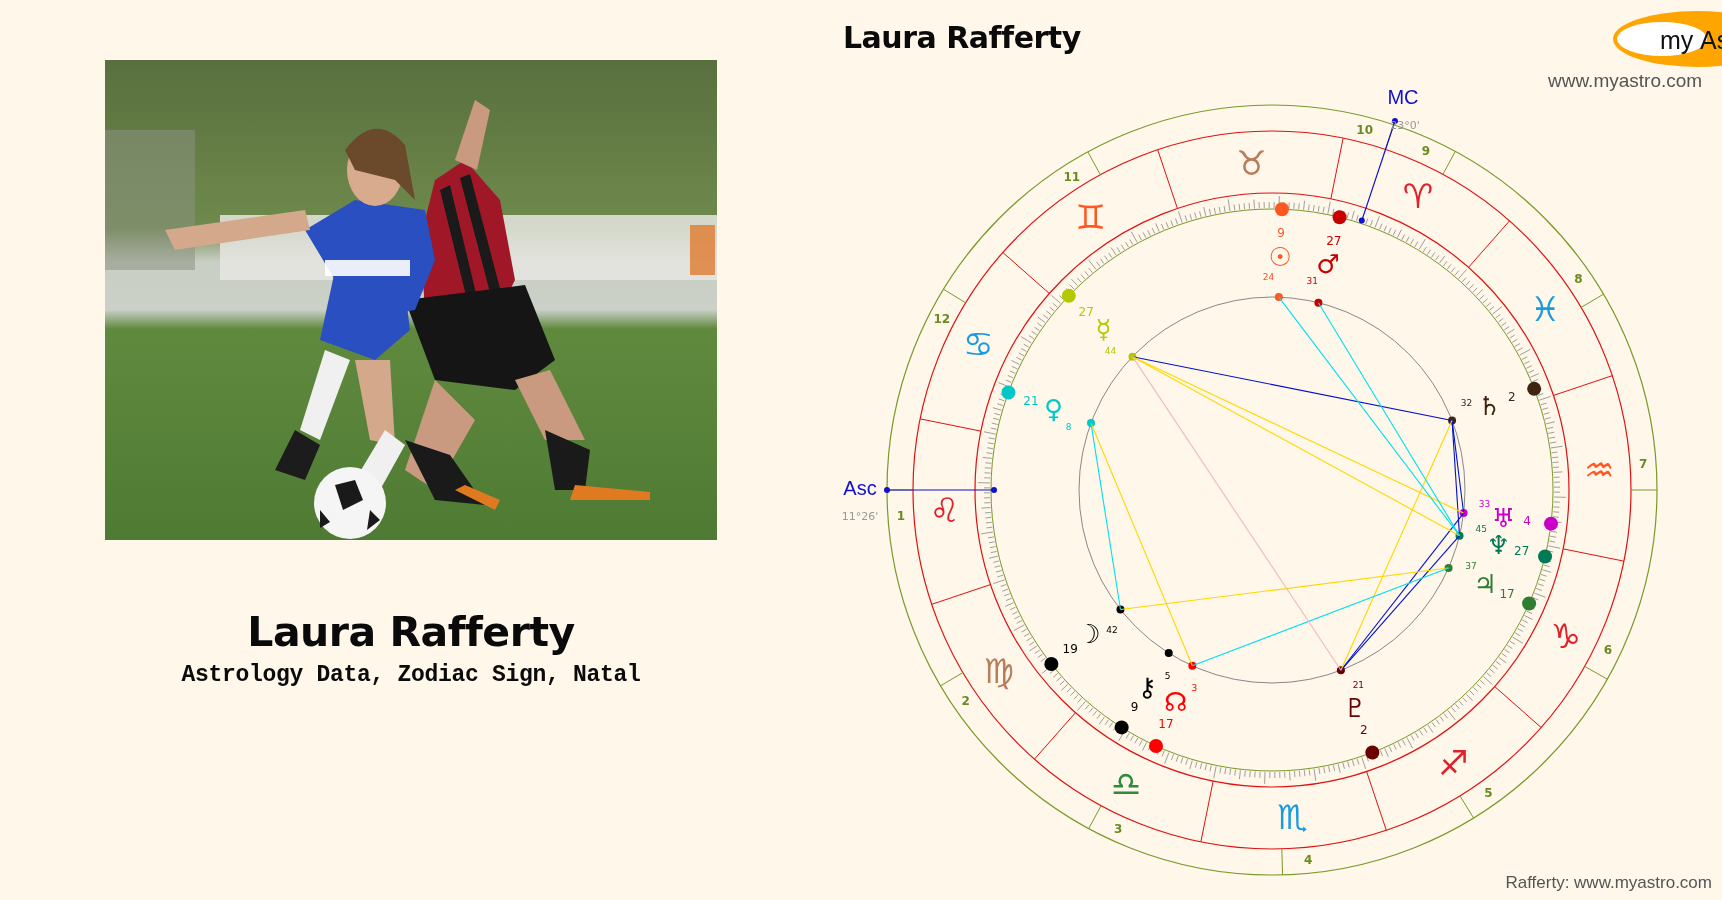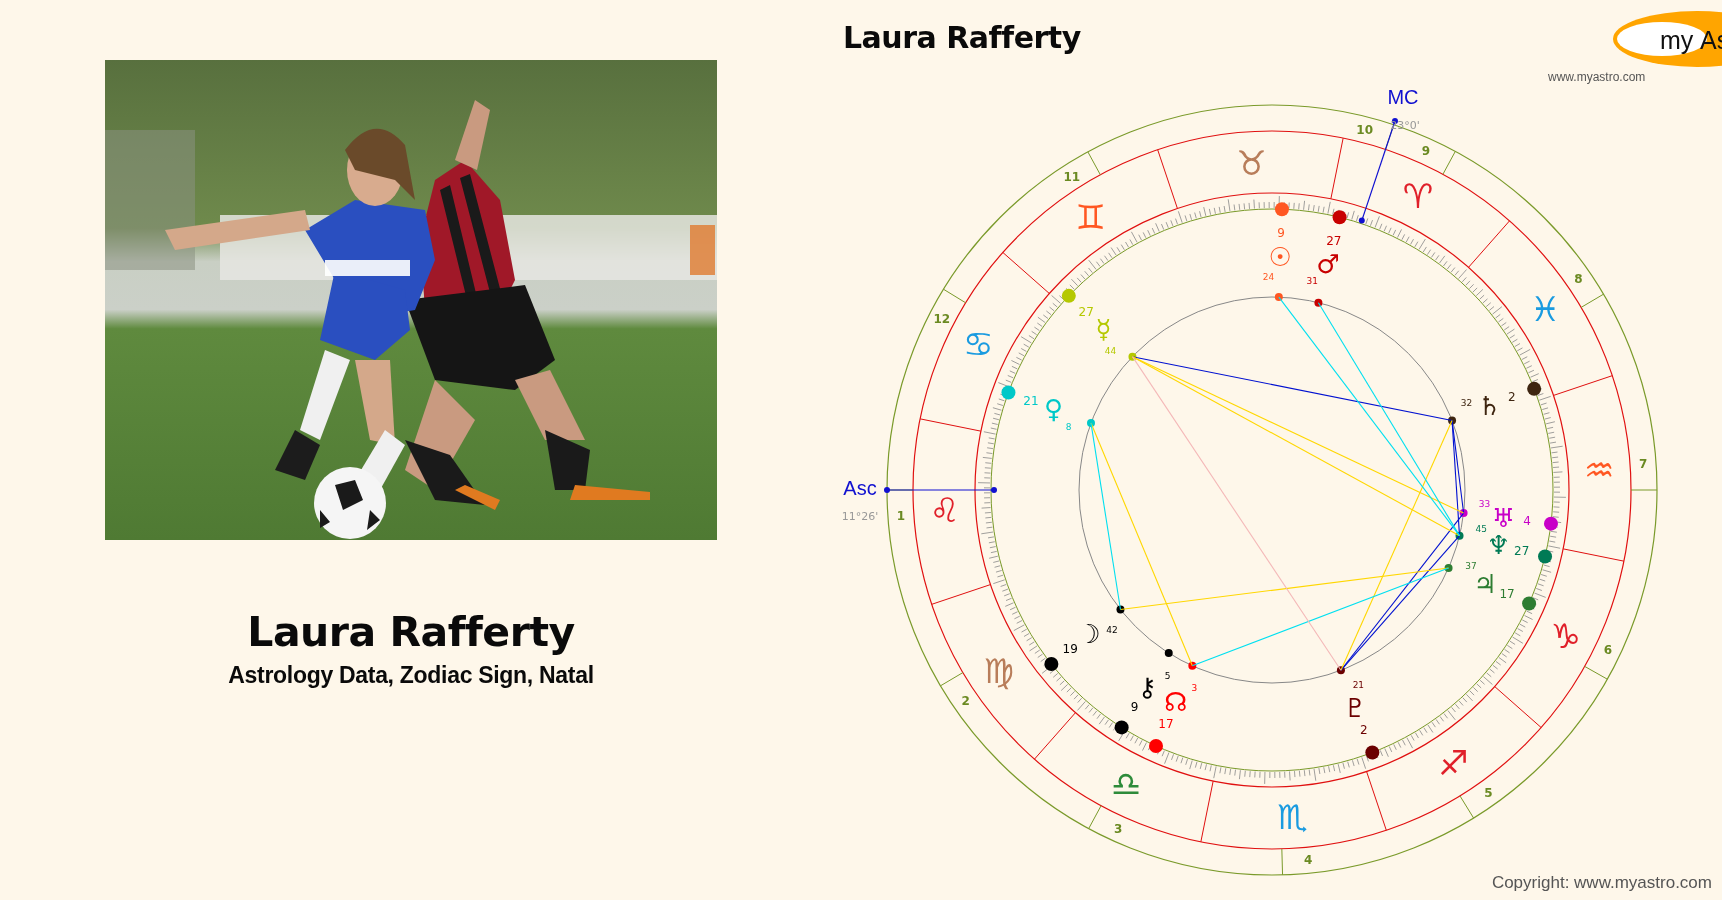--- a/index.html
+++ b/index.html
@@ -1,23 +1,23 @@
 <!DOCTYPE html>
 <html><head>
 <meta charset="utf-8">
 <style>
   html,body{margin:0;padding:0;}
   body{width:1722px;height:900px;background:#fef7ea;position:relative;overflow:hidden;font-family:"Liberation Sans",sans-serif;}
   .photo{position:absolute;left:105px;top:60px;width:612px;height:480px;overflow:hidden;background:#5f7d45;}
   .photo svg{display:block;}
   .left-title{position:absolute;left:105px;width:612px;top:608px;text-align:center;font-family:"DejaVu Sans",sans-serif;font-weight:bold;font-size:41px;color:#0a0a0a;letter-spacing:-0.5px;}
-  .left-sub{position:absolute;left:105px;width:612px;top:662px;text-align:center;font-family:Liberation Sans, sans-serif;font-weight:bold;font-size:23px;line-height:27px;color:#0a0a0a;letter-spacing:-0.3px;}
+  .left-sub{position:absolute;left:105px;width:612px;top:662px;text-align:center;font-family:Liberation Mono, monospace;font-weight:bold;font-size:23px;line-height:27px;color:#0a0a0a;letter-spacing:-0.3px;}
   .chart-title{position:absolute;left:843px;top:20px;font-family:"DejaVu Sans",sans-serif;font-weight:bold;font-size:30px;color:#0a0a0a;letter-spacing:-0.5px;}
   .logo{position:absolute;left:1612px;top:10px;width:170px;height:58px;}
-  .logo-url{position:absolute;left:1548px;top:70px;font-size:12px;color:#555;}
+  .logo-url{position:absolute;left:1548px;top:70px;font-size:19px;color:#555;}
   .copyright{position:absolute;right:10px;bottom:7px;font-size:17px;color:#555;}
   .chart{position:absolute;left:0;top:0;}
 </style>
 </head>
 <body>
 
 <div class="photo">
   <svg width="612" height="480" viewBox="0 0 612 480">
     <defs>
       <linearGradient id="bgGrad" x1="0" y1="0" x2="0" y2="1">
@@ -572,13 +572,13 @@
     <line x1="1132.459583651079" y1="356.6678125688708" x2="1459.524924452532" y2="535.644306425579" stroke="#ffd700" stroke-width="1.1"></line>
     <line x1="1090.9835404339149" y1="423.05195024379066" x2="1192.3322023933306" y2="665.7897665522732" stroke="#ffd700" stroke-width="1.1"></line>
     <line x1="1120.4755497523954" y1="609.538031509479" x2="1448.569086627553" y2="567.9253337978847" stroke="#ffd700" stroke-width="1.1"></line>
     <line x1="1090.9835404339149" y1="423.05195024379066" x2="1120.4755497523954" y2="609.538031509479" stroke="#00e0f0" stroke-width="1.1"></line>
     <line x1="1278.8365949396468" y1="297.12112357847167" x2="1459.524924452532" y2="535.644306425579" stroke="#00e0f0" stroke-width="1.1"></line>
     <line x1="1318.4076088669876" y1="302.66251352372456" x2="1459.524924452532" y2="535.644306425579" stroke="#00e0f0" stroke-width="1.1"></line>
     <line x1="1192.3322023933306" y1="665.7897665522732" x2="1448.569086627553" y2="567.9253337978847" stroke="#00e0f0" stroke-width="1.1"></line>
     <line x1="1132.459583651079" y1="356.6678125688708" x2="1340.9133667565013" y2="670.2774192246048" stroke="#f4b8b8" stroke-width="1.1"></line>
   </svg>
 
-<div class="copyright">Copyright: www.myastro.com</div>
+<div class="copyright">Rafferty: www.myastro.com</div>
 
 </body></html>

